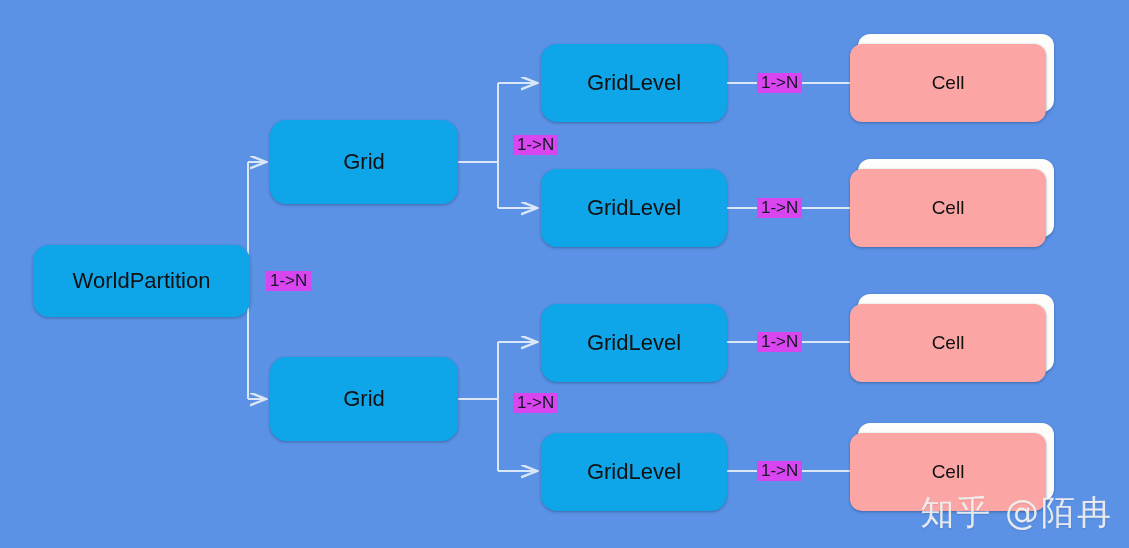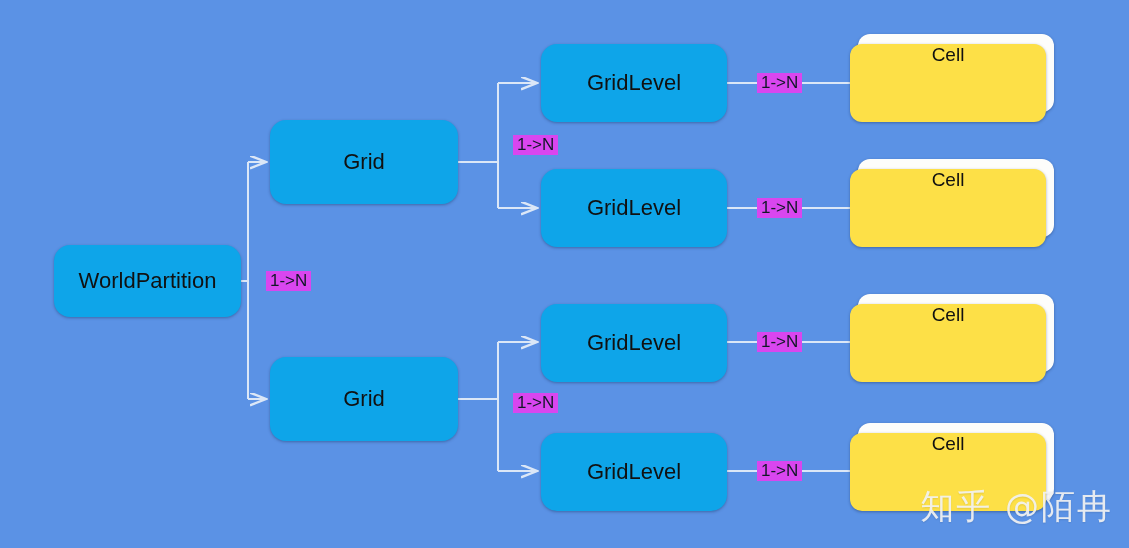--- a/index.html
+++ b/index.html
@@ -27,43 +27,43 @@
   .stack .sheet-back{
     position:absolute;
     background:#fdfdfb;
     border-radius:12px;
     box-shadow:0 1px 3px rgba(20,40,80,.40);
     left:0;top:0;
     box-sizing:border-box;
   }
   .stack .sheet-front{
     position:absolute;
-    background:#fde047;
+    background:#fca5a5;
     border-radius:12px;
     box-shadow:0 1px 3px rgba(20,40,80,.40);
-    display:flex;align-items:flex-start;justify-content:center;
+    display:flex;align-items:center;justify-content:center;
     color:#111;font-size:19px;
     box-sizing:border-box;
   }
   .lbl{
     position:absolute;
     color:#111827;
     font-size:17px;
     font-weight:400;
     z-index:6;
     white-space:nowrap;
     background:#d946ef;
     padding:0 4px;
     line-height:20px;
   }
   svg#wires{position:absolute;left:0;top:0;width:1129px;height:548px;z-index:2;}
   .wire{stroke:#dbe7f7;stroke-width:2;fill:none;}
   .watermark{
     position:absolute;
-    right:16px;bottom:18px;
+    right:16px;bottom:12px;
     font-size:34px;
     color:#f2f2f2;
     opacity:.92;
     letter-spacing:2px;
     z-index:20;
     font-family:"DejaVu Sans",sans-serif;
     text-shadow:0 1px 2px rgba(0,0,0,.12);
     white-space:nowrap;
   }
 </style>
@@ -93,21 +93,21 @@
     <path class="wire" d="M498,342 L498,471"></path>
     <path class="wire" d="M498,342 L537,342" marker-end="url(#arw)"></path>
     <path class="wire" d="M498,471 L537,471" marker-end="url(#arw)"></path>
 
     <path class="wire" d="M727,83 L858,83"></path>
     <path class="wire" d="M727,208 L858,208"></path>
     <path class="wire" d="M727,342 L858,342"></path>
     <path class="wire" d="M727,471 L858,471"></path>
   </svg>
 
-  <div class="node" style="left:33px;top:245px;width:187px;height:72px;margin-left:21px;">
+  <div class="node" style="left:33px;top:245px;width:217px;height:72px;">
     <span>WorldPartition</span>
   </div>
 
   <div class="node" style="left:270px;top:120px;width:188px;height:84px;">
     <span>Grid</span>
   </div>
   <div class="node" style="left:270px;top:357px;width:188px;height:84px;">
     <span>Grid</span>
   </div>
 

